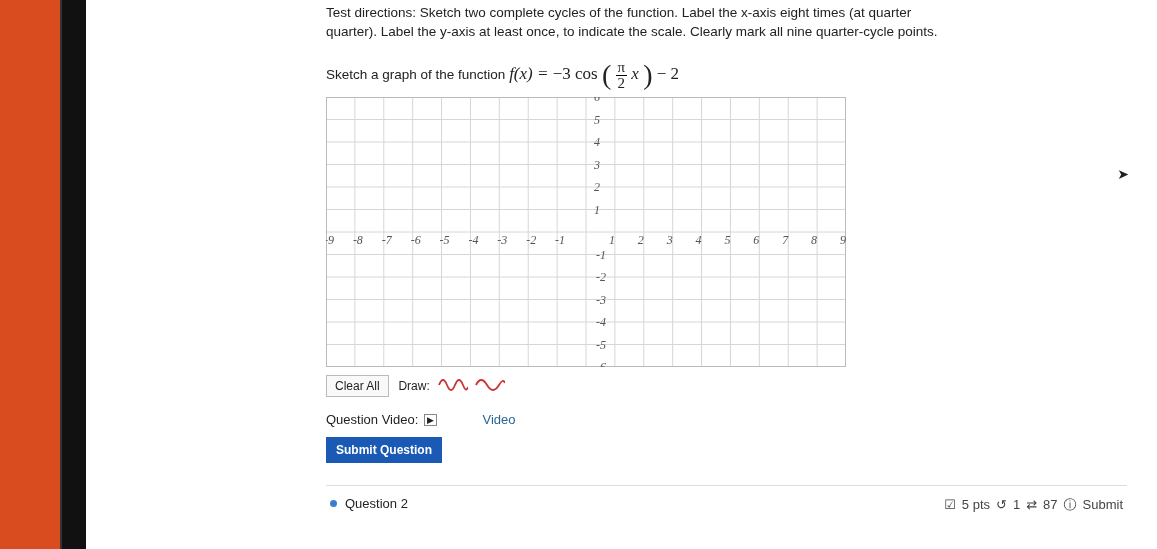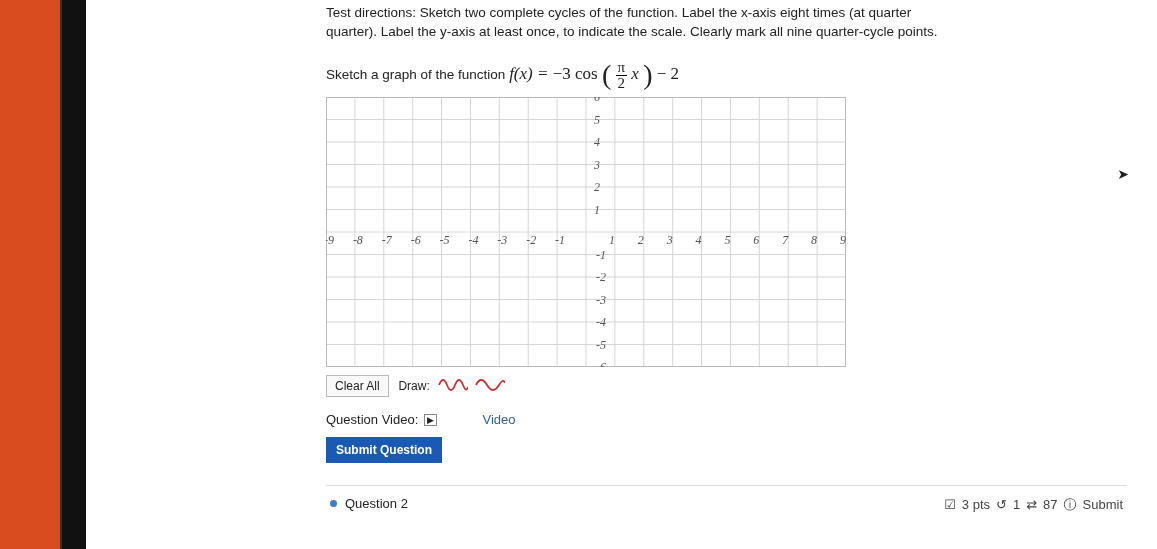--- a/index.html
+++ b/index.html
@@ -188,21 +188,21 @@
       <div class="submit-btn">Submit Question</div>
       
       <div class="divider"></div>
       <div class="q2row">
         <div class="q2left">
           <span class="dot"></span>
           <span>Question 2</span>
         </div>
         <div class="meta">
           <span class="ico">☑</span>
-          <span>3 pts</span>
+          <span>5 pts</span>
           <span class="ico">↺</span>
           <span>1</span>
           <span class="ico">⇄</span>
           <span>87</span>
           <span class="ico">ⓘ</span>
           <span>Submit</span>
         </div>
       </div>
       
     </div>

